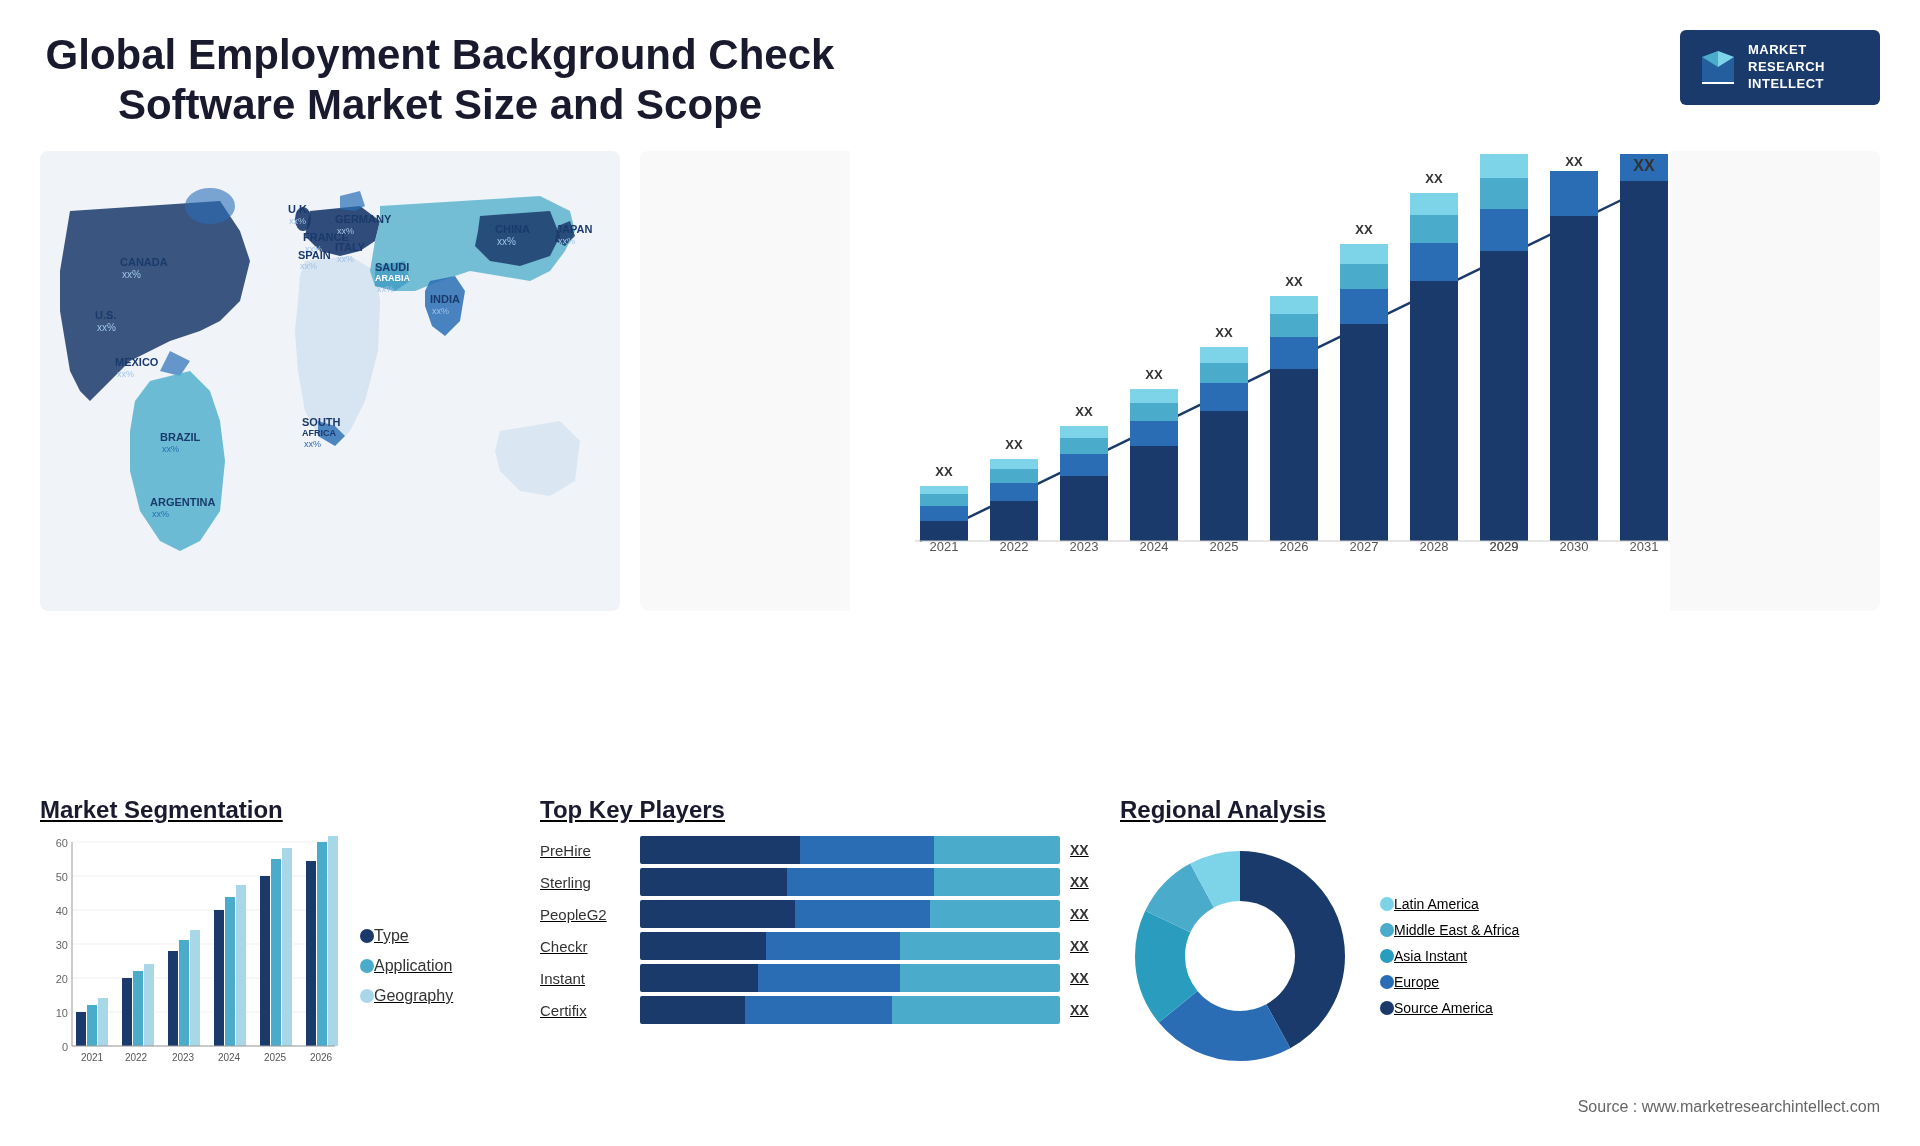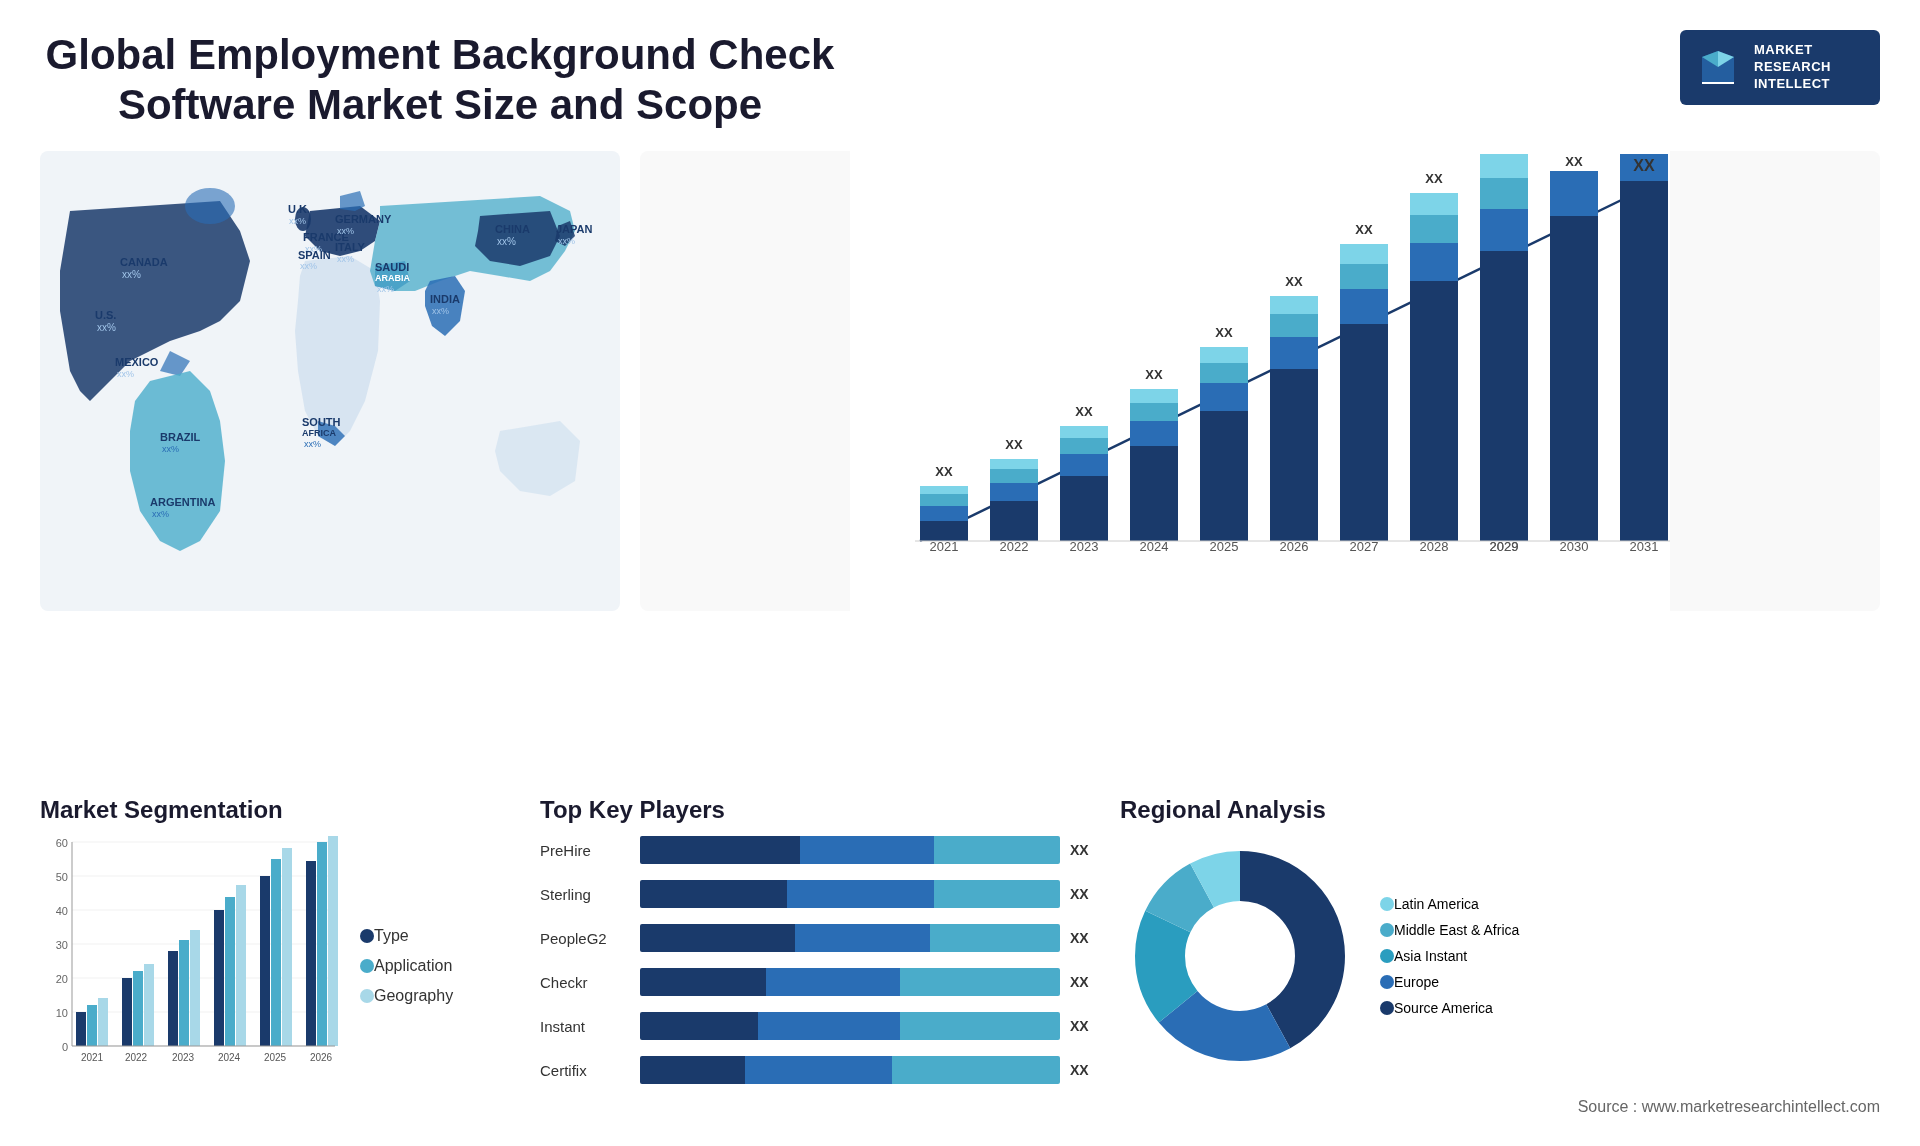--- a/index.html
+++ b/index.html
@@ -33,21 +33,21 @@
       font-weight: 700;
       color: #1a1a2e;
       max-width: 800px;
       line-height: 1.2;
       text-align: center;
     }
 
     .logo-container {
       display: flex;
       align-items: center;
-      gap: 16px;
+      gap: 10px;
       background: #1a3a6b;
       color: white;
       padding: 12px 18px;
       border-radius: 6px;
       min-width: 200px;
     }
 
     .logo-icon {
       width: 40px;
       height: 40px;
@@ -79,20 +79,21 @@
       flex: 1;
       display: flex;
       flex-direction: column;
     }
 
     
     .bottom-section {
       display: flex;
       gap: 20px;
       height: 320px;
+      text-decoration: underline;
     }
 
     .segmentation-section {
       flex: 0 0 480px;
     }
 
     .players-section {
       flex: 0 0 560px;
     }
 
@@ -149,21 +150,21 @@
       width: 14px;
       height: 14px;
       border-radius: 50%;
       flex-shrink: 0;
     }
 
     
     .players-list {
       display: flex;
       flex-direction: column;
-      gap: 16px;
+      gap: 4px;
     }
 
     .player-row {
       display: flex;
       align-items: center;
       gap: 10px;
     }
 
     .player-name {
       min-width: 90px;

